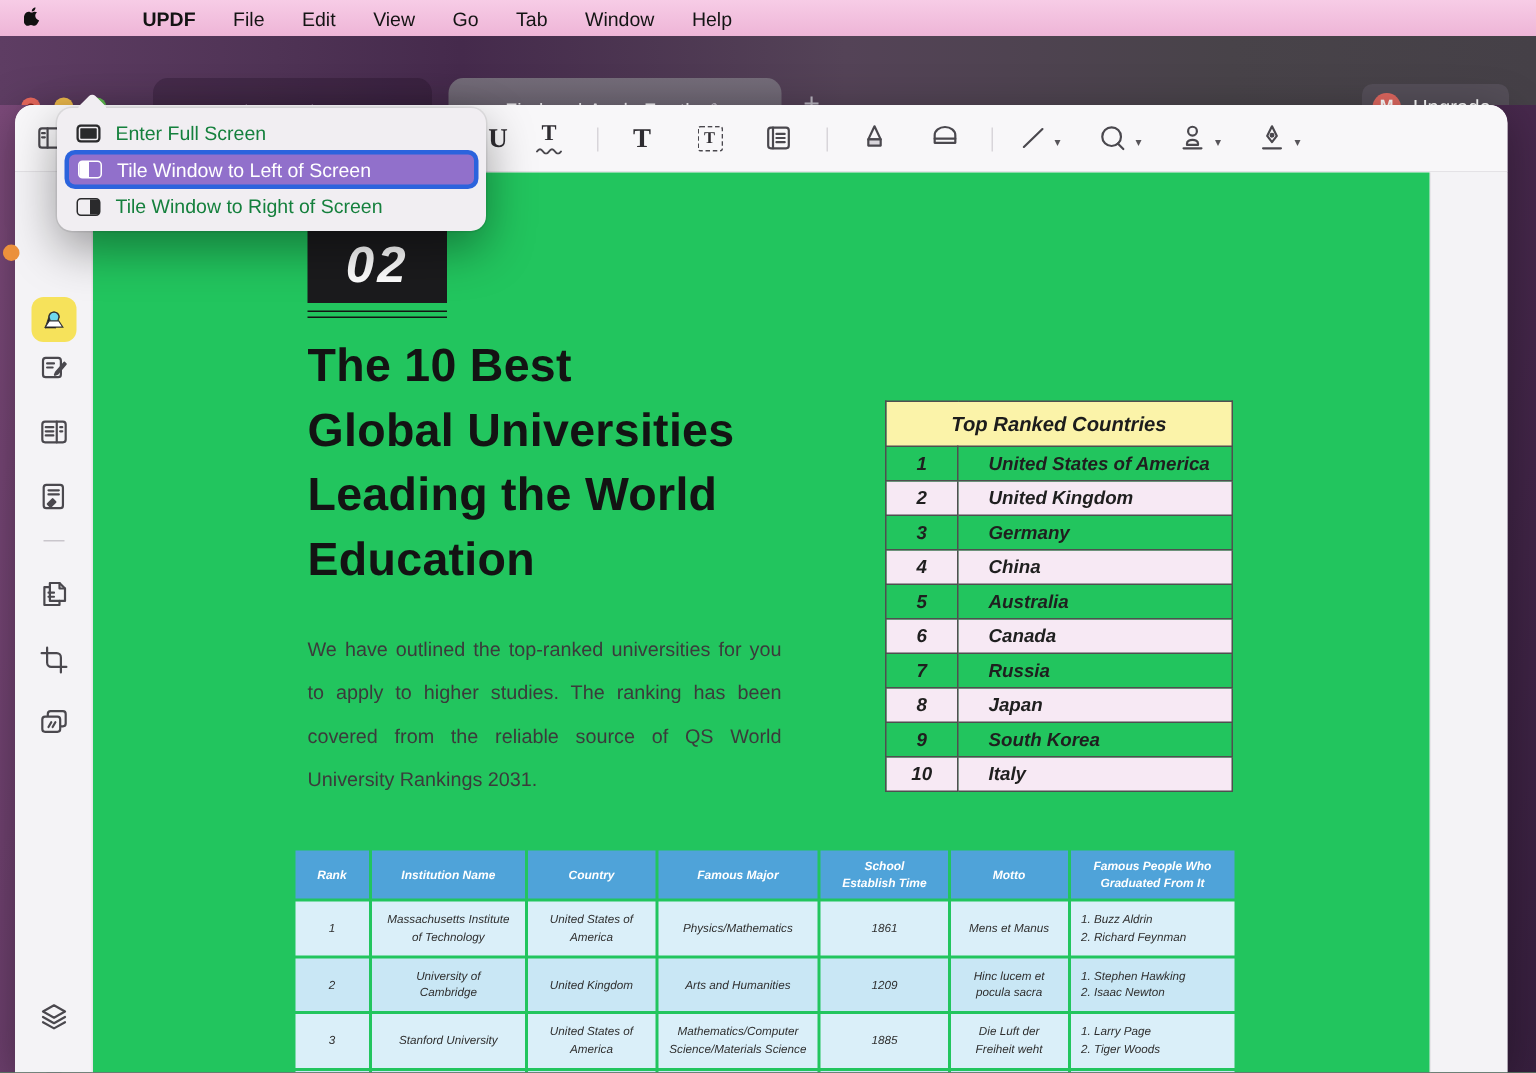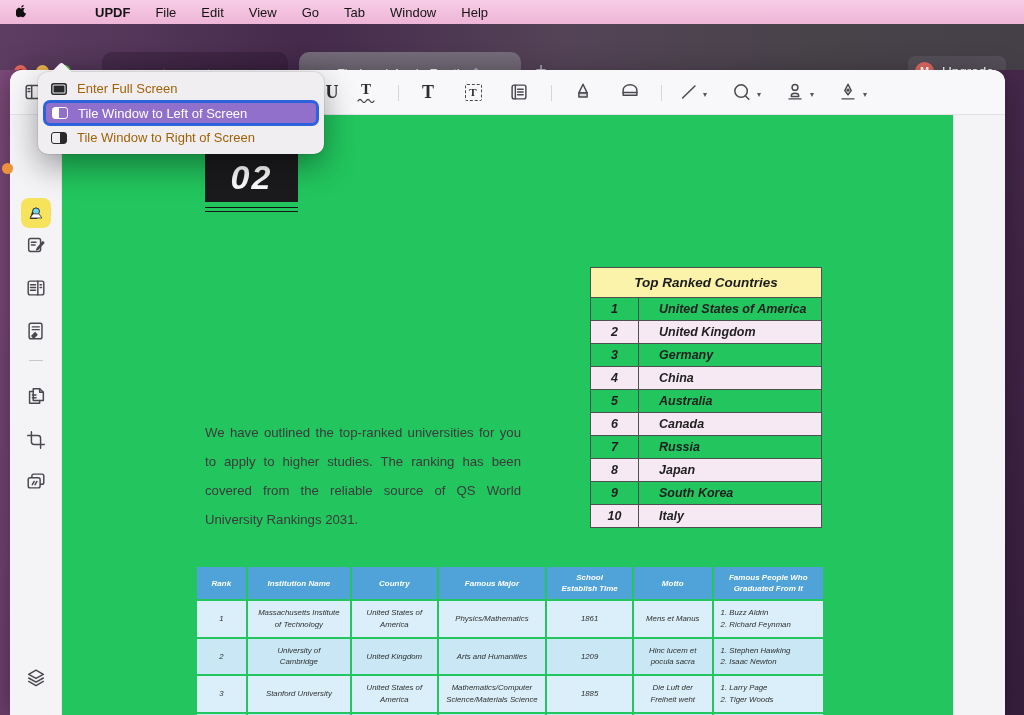--- a/index.html
+++ b/index.html
@@ -97,21 +97,21 @@
   .utab tr.odd td{background:#daeff9;}
   .utab tr.even td{background:#c9e7f5;}
   .utab td.fp{text-align:left;padding-left:7px;}
 
   
   .popup{position:absolute;left:38px;top:72px;width:286px;background:#f1eef2;border-radius:10px;
     padding:5px 5px;box-shadow:0 12px 32px rgba(0,0,0,.38),0 0 0 1px rgba(0,0,0,.07);z-index:90;}
   .popup::before{content:'';position:absolute;top:-7px;left:16px;width:15px;height:15px;background:#f1eef2;
     transform:rotate(45deg);border-radius:3px;}
   .menu-item{height:23px;display:flex;align-items:center;gap:10px;padding:0 8px;
-    font-size:13px;color:#a16207;border-radius:5px;position:relative;}
+    font-size:13px;color:#15803d;border-radius:5px;position:relative;}
   .menu-item.highlighted{height:26px;border:3px solid #2b63dd;background:#9170cb;color:#fff;
     border-radius:7px;padding:0 6px;}
   .mi{width:16px;height:12px;border-radius:3px;flex:0 0 auto;}
   .mi.enter-full-screen-icon{background:#2a2a2c;box-shadow:inset 0 0 0 1.5px #2a2a2c,inset 0 0 0 2.5px #f1eef2;}
   .mi.tile-window-left-icon{border:1.5px solid #fff;background:linear-gradient(90deg,#fff 0 45%,transparent 45%);}
   .mi.tile-window-right-icon{border:1.5px solid #2a2a2c;background:linear-gradient(90deg,transparent 0 55%,#2a2a2c 55%);}
 </style>
 </head>
 <body>
 
@@ -322,20 +322,24 @@
       
       
       
       
       
     </div>
 
     <div class="page">
       <div class="chapnum">02</div>
       <div class="chapline"></div>
+      <div class="doctitle">The 10 Best
+Global Universities
+Leading the World
+Education</div>
       <div class="docpara">We have outlined the top-ranked universities for you to apply to higher studies. The ranking has been covered from the reliable source of QS World University Rankings 2031.</div>
 
       <table class="ctab">
         <thead>
             <tr>
               <th colspan="2">Top Ranked Countries</th>
             </tr>
           </thead>
         <tbody>
             <tr>

